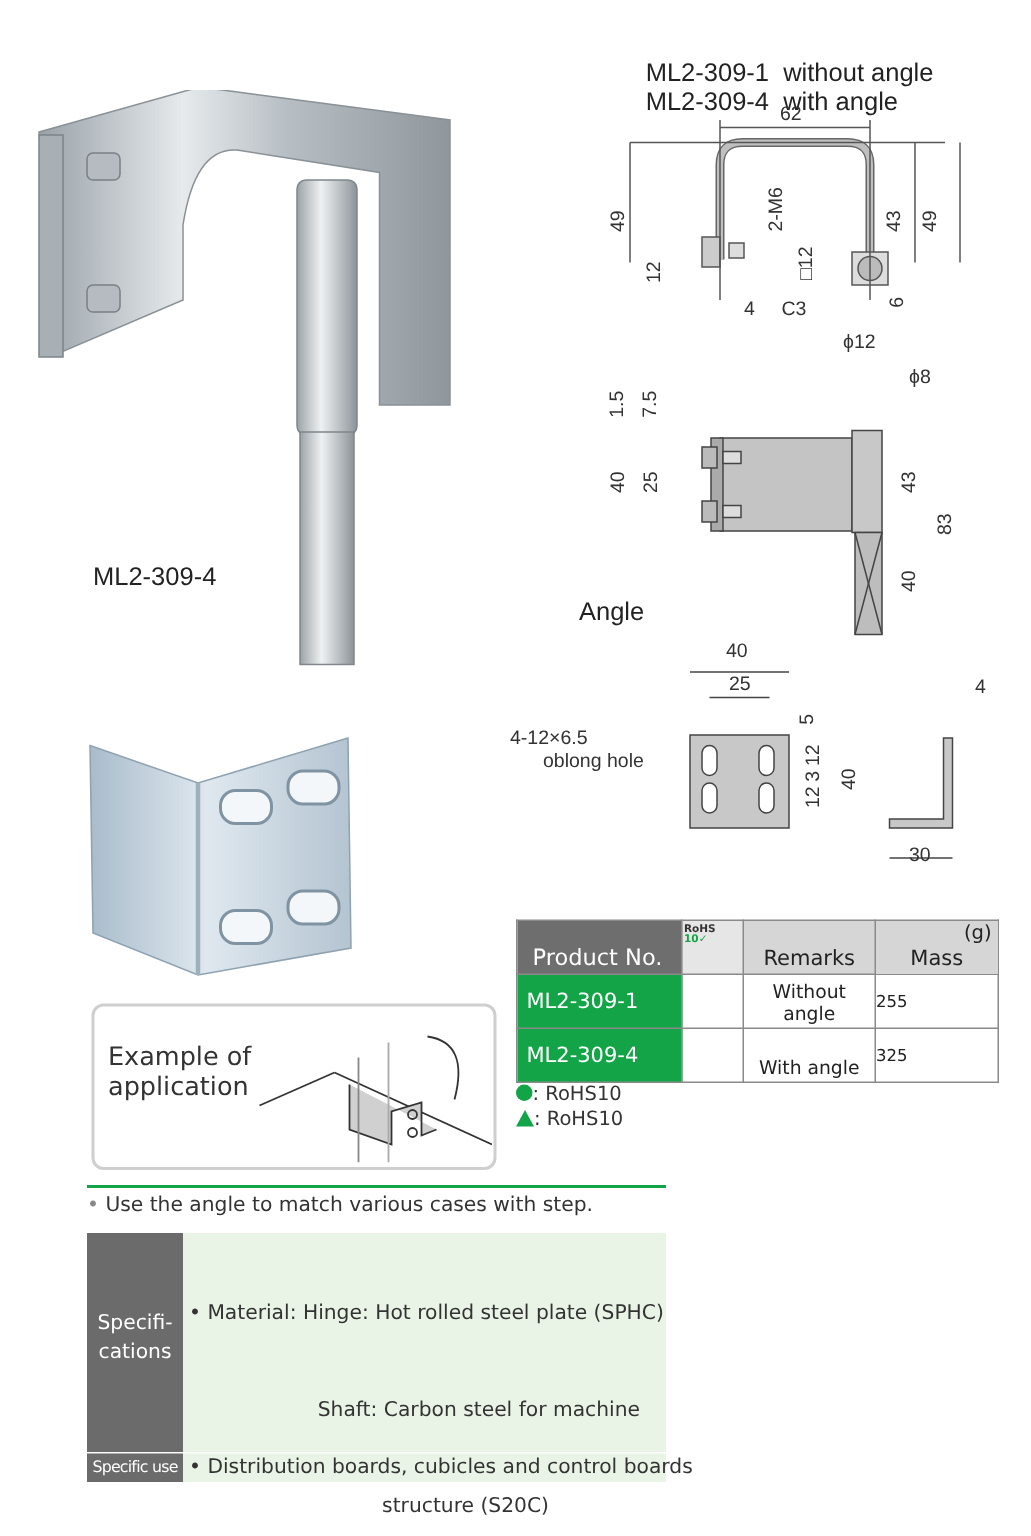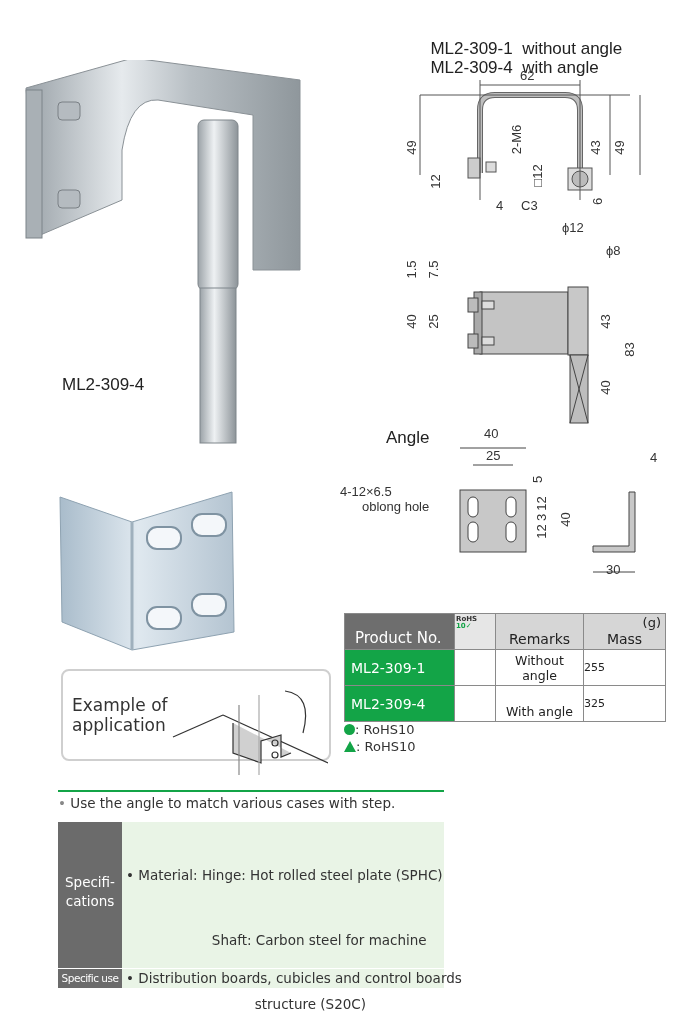--- a/index.html
+++ b/index.html
@@ -21,21 +21,21 @@
   .ptable td { height: 36px; font-size: 13px; }
   .ptable td.pn { background: #13a447; color: #fff; font-size: 14px; padding-left: 6px; }
   .ptable td.rem { text-align: center; vertical-align: bottom; padding-bottom: 2px; font-size: 12.5px; }
   .ptable td.ms { text-align: left; font-size: 11px; }
   .rohs-logo { font-size: 7px; font-weight: bold; line-height: 7px; color: #333; }
   .rohs-logo .ten { color: #13a447; }
   .legend { position: absolute; left: 344px; font-size: 13px; color: #333; }
   .dot { display: inline-block; width: 11px; height: 11px; border-radius: 50%; background: #13a447; vertical-align: -1px; }
   .tri { display: inline-block; width: 0; height: 0; border-left: 6px solid transparent; border-right: 6px solid transparent; border-bottom: 11px solid #13a447; vertical-align: -1px; }
   
-  .appbox { position: absolute; left: 61px; top: 669px; width: 270px; height: 92px; border: 2px solid #cfcfcf; border-radius: 8px; background: #fff; }
+  .appbox { position: absolute; left: 61px; top: 669px; width: 270px; height: 111px; border: 2px solid #cfcfcf; border-radius: 8px; background: #fff; }
   .apptext { position: absolute; left: 9px; top: 24px; font-size: 17px; line-height: 20px; color: #333; }
   
   .greenline { position: absolute; left: 58px; top: 790px; width: 386px; height: 2px; background: #13a447; }
   .note { position: absolute; left: 58px; top: 795px; font-size: 13.5px; color: #333; }
   .spec { position: absolute; left: 58px; top: 822px; width: 386px; height: 146px; background: #e9f4e6; }
   .spec-head { position: absolute; left: 0; top: 0; width: 64px; height: 146px; background: #6b6b6b; color: #fff; font-size: 13.5px; text-align: center; line-height: 19px; padding-top: 51px; }
   .spec-body { position: absolute; left: 68px; top: 0; font-size: 13.5px; color: #333; line-height: 21.5px; white-space: pre; }
   .use { position: absolute; left: 58px; top: 969px; width: 386px; height: 19px; background: #e9f4e6; padding-left: 40px; }
   .use-head { position: absolute; left: 0; top: 0; width: 64px; height: 19px; background: #6b6b6b; color: #fff; font-size: 10.5px; text-align: center; line-height: 19px; letter-spacing: -0.5px; }
   .use-body { position: absolute; left: 68px; top: 0; font-size: 13.5px; color: #333; line-height: 19px; white-space: nowrap; }
@@ -135,21 +135,21 @@
 <div class="dim" style="left:562px; top:220px;text-align:right;">ϕ12</div>
 <div class="dim" style="left:594px; top:243px;margin-left:12px;">ϕ8</div>
 <div class="dim dimv" style="left:402px; top:262px;">1.5</div>
 <div class="dim dimv" style="left:424px; top:262px;">7.5</div>
 <div class="dim dimv" style="left:404px; top:314px;">40</div>
 <div class="dim dimv" style="left:426px; top:314px;">25</div>
 <div class="dim dimv" style="left:598px; top:314px;">43</div>
 <div class="dim dimv" style="left:622px; top:342px;">83</div>
 <div class="dim dimv" style="left:598px; top:380px;">40</div>
 
-<div class="abs photo-label" style="left:386px; top:428px;">Angle</div>
+<div class="abs photo-label" style="left:386px; top:398px;">Angle</div>
 <svg class="abs" style="left:455px; top:440px;" width="220" height="140" viewBox="0 0 220 140">
   <g stroke="#444" stroke-width="1" fill="none">
     <rect x="5" y="50" width="66" height="62" fill="#c8c8c8"></rect>
     <rect x="13" y="57" width="10" height="20" rx="5" fill="#fff"></rect>
     <rect x="51" y="57" width="10" height="20" rx="5" fill="#fff"></rect>
     <rect x="13" y="82" width="10" height="20" rx="5" fill="#fff"></rect>
     <rect x="51" y="82" width="10" height="20" rx="5" fill="#fff"></rect>
     <line x1="5" y1="8" x2="71" y2="8"></line>
     <line x1="18" y1="25" x2="58" y2="25"></line>
     <path d="M180 52 L180 112 L138 112 L138 106 L174 106 L174 52 Z" fill="#c8c8c8"></path>

